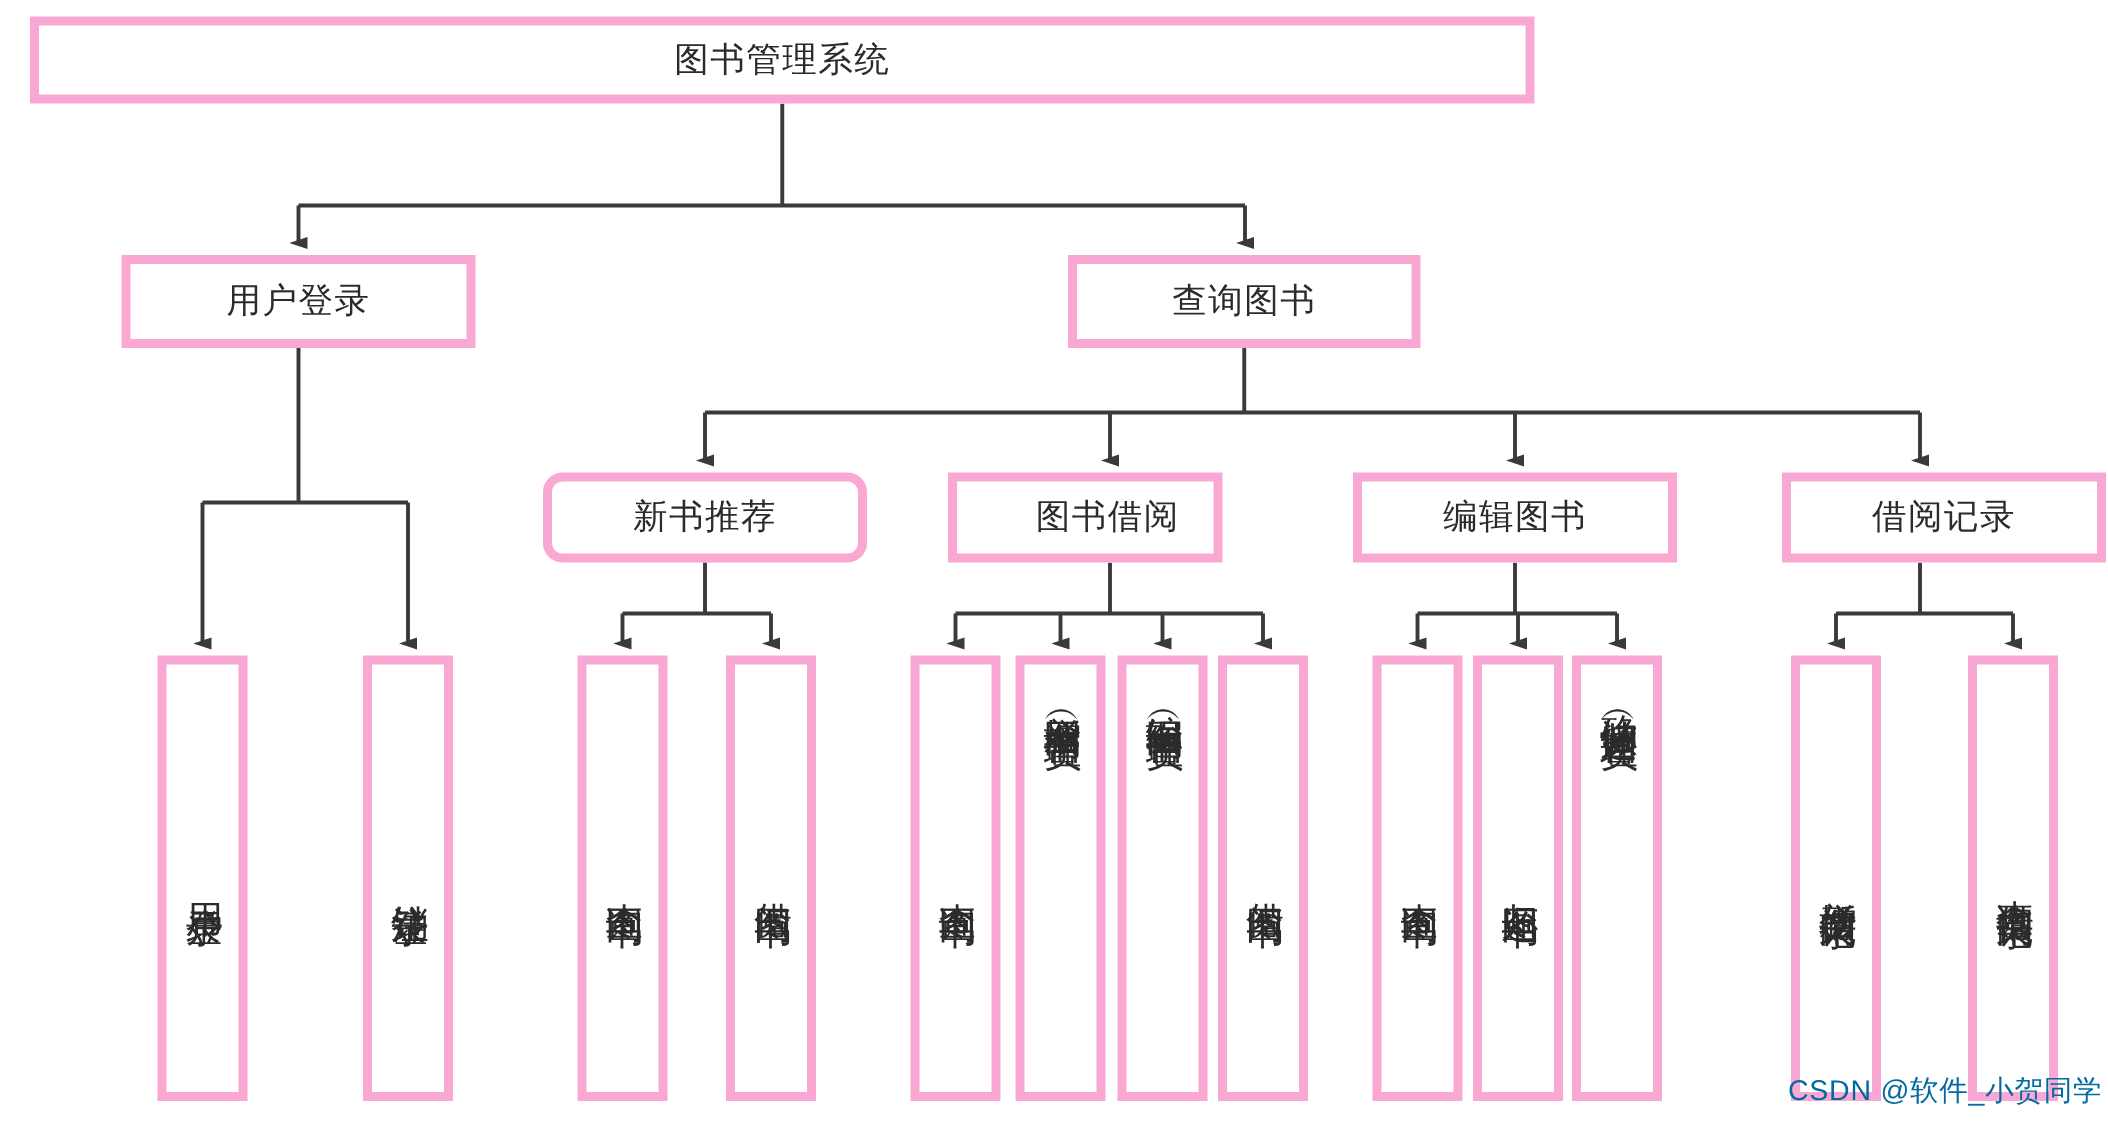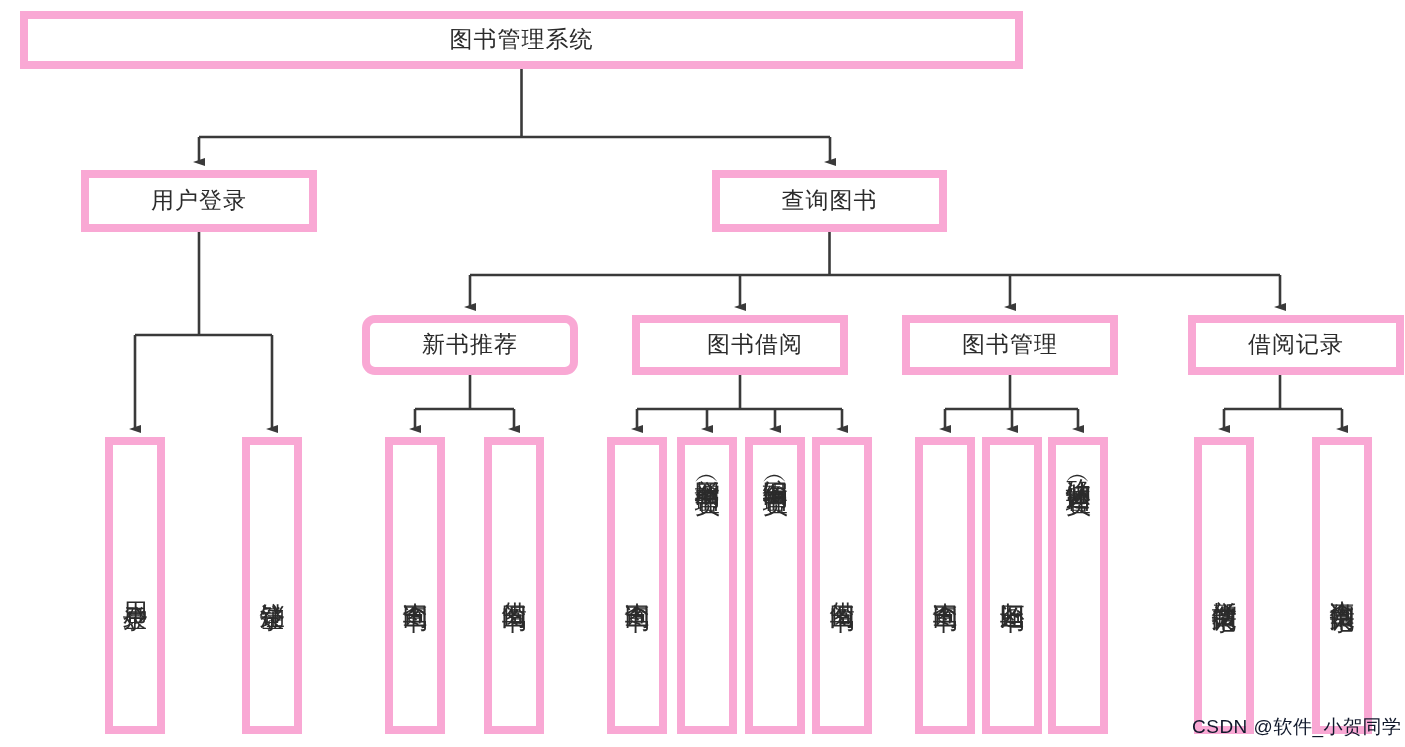--- a/index.html
+++ b/index.html
@@ -22,21 +22,21 @@
     left: 0;
     top: 0;
     width: 1405px;
     height: 747px;
     pointer-events: none;
   }
   .node {
     position: absolute;
     box-sizing: border-box;
     background: #ffffff;
-    border: 8px solid #f9a8d4;
+    border: 6px solid #f9a8d4;
     display: flex;
     align-items: center;
     justify-content: center;
     color: #2b2b2b;
   }
   .node-h {
     font-size: 23px;
     letter-spacing: 1px;
     line-height: 1.1;
   }
@@ -50,21 +50,21 @@
     justify-content: flex-start;
     padding-top: 14px;
   }
   .node-v.centered {
     justify-content: center;
     padding-top: 0;
   }
   .watermark {
     position: absolute;
     font-size: 19px;
-    color: #0f172a;
+    color: #0369a1;
     letter-spacing: 0.5px;
     white-space: nowrap;
     user-select: none;
   }
 </style>
 </head>
 <body>
 
 <div id="canvas">
 
@@ -125,25 +125,25 @@
   <div class="node node-h" style="left: 81px; top: 170px; width: 236px; height: 62px;">
     <span>用户登录</span>
   </div>
   <div class="node node-h" style="left: 712px; top: 170px; width: 235px; height: 62px;">
     <span>查询图书</span>
   </div>
 
   <div class="node node-h" style="left: 362px; top: 315px; width: 216px; height: 60px; border-radius: 13px;">
     <span>新书推荐</span>
   </div>
-  <div class="node node-h" style="left: 632px; top: 315px; width: 216px; height: 60px; padding-left: 30px;">
+  <div class="node node-h" style="left: 632px; top: 315px; width: 183px; height: 60px; padding-left: 30px;">
     <span>图书借阅</span>
   </div>
   <div class="node node-h" style="left: 902px; top: 315px; width: 216px; height: 60px;">
-    <span>图书管理</span>
+    <span>编辑图书</span>
   </div>
   <div class="node node-h" style="left: 1172px; top: 315px; width: 216px; height: 60px; margin-left: 16px;">
     <span>借阅记录</span>
   </div>
 
   <div class="node node-v centered" style="left: 105px; top: 437px; width: 60px; height: 297px;">
     <span>用户登录</span>
   </div>
   <div class="node node-v centered" style="left: 242px; top: 437px; width: 60px; height: 297px;">
     <span>注销登录</span>

